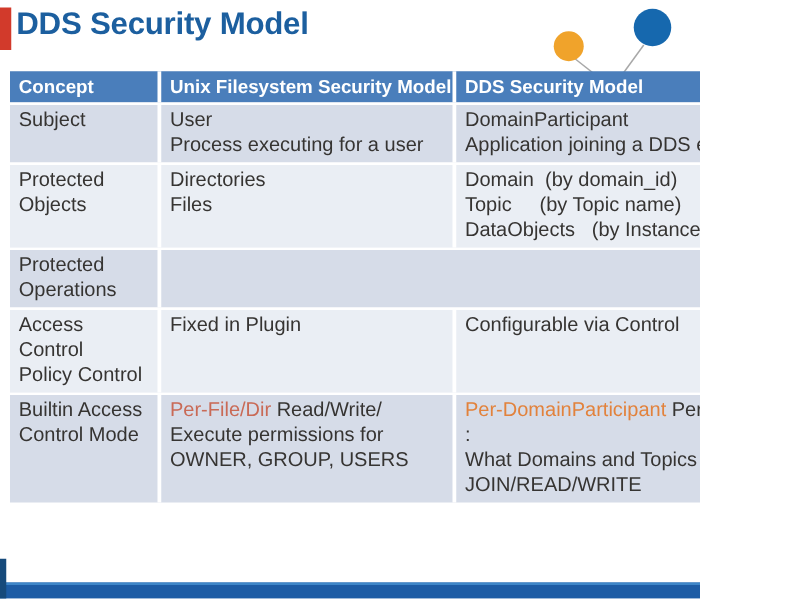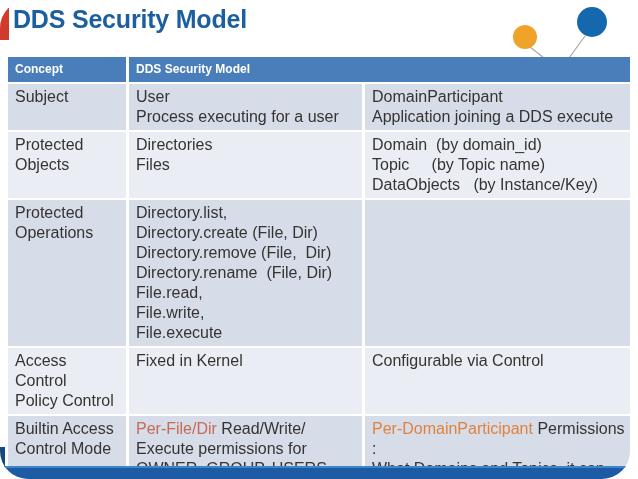--- a/index.html
+++ b/index.html
@@ -3,42 +3,42 @@
 <meta charset="utf-8">
 <style>
   :root{
     --title_blue:#1C5F9F; --header_bg:#4A7EBB; --band_dark:#D6DCE8; --band_light:#EAEEF4;
     --accent_red_bar:#D23A2B; --bottom_bar:#1D5CA5; --bottom_bar_edge:#3E86C8; --bottom_strip:#164A7B;
     --pin_orange:#F0A32B; --pin_blue:#1668AE; --pin_line:#A8A8A8; --text_dark:#363432;
     --coral:#C96A56; --orange:#E2823C;
   }
   html,body{margin:0;padding:0;background:#ffffff;}
   .slide{
-    position:relative; width:630px; height:479px; background:#ffffff; overflow:hidden;
-    font-family:"Liberation Sans","DejaVu Sans",sans-serif; color:var(--text_dark);border-radius:28px;
+    position:relative; width:560px; height:479px; background:#ffffff; overflow:hidden;
+    font-family:"Liberation Sans","DejaVu Sans",sans-serif; color:var(--text_dark);
   }
   .red-bar{position:absolute; left:0; top:6px; width:9px; height:34px; background:var(--accent_red_bar);}
   .title{
     position:absolute; left:13px; top:5px; font-size:25px; font-weight:600;
     color:var(--title_blue); letter-spacing:-0.2px;
   }
   .pins{position:absolute; top:0; right:0; width:160px; height:58px;}
   .table{position:absolute; left:8px; top:57px; width:626px;}
   .trow{display:flex; border-top:2px solid #ffffff; align-items:stretch;}
   .trow.header-row{border-top:none; background:var(--header_bg); color:#ffffff;}
   .band-a{background:var(--band_dark);}
   .band-b{background:var(--band_light);}
   .cell{
     box-sizing:border-box; padding:3px 7px; font-size:16px; line-height:20px;
     white-space:pre-wrap; overflow:hidden;
   }
   .c1{width:121px; border-right:3px solid #ffffff;}
   .c2{width:236px; border-right:3px solid #ffffff;}
   .c3{flex:1;}
-  .hcell{font-size:12px; font-weight:bold; padding:5px 7px; line-height:15px; white-space:nowrap;}
+  .hcell{font-size:15px; font-weight:bold; padding:5px 7px; line-height:15px; white-space:nowrap;}
   .coral{color:var(--coral);}
   .orange{color:var(--orange);}
   .bottom-bar{
     position:absolute; left:0; right:0; bottom:0; height:11px;
     background:var(--bottom_bar); border-top:2px solid var(--bottom_bar_edge);
   }
   .bottom-strip{position:absolute; left:0; bottom:0; width:5px; height:32px; background:var(--bottom_strip); z-index:2;}
 </style>
 </head>
 <body>
@@ -52,20 +52,21 @@
   <svg class="pins" viewBox="0 0 160 58">
     <line x1="60" y1="47" x2="74" y2="58" stroke="#A8A8A8" stroke-width="1.2"></line>
     <line x1="115" y1="36" x2="99" y2="58" stroke="#A8A8A8" stroke-width="1.2"></line>
     <circle cx="55" cy="37" r="12" fill="#F0A32B"></circle>
     <circle cx="122" cy="22" r="15" fill="#1668AE"></circle>
   </svg>
 
   <div class="table">
     <div class="trow header-row">
         <div class="cell hcell c1">Concept</div>
+        <div class="cell hcell c2">Unix Filesystem Security Model</div>
         <div class="cell hcell c3">DDS Security Model</div>
       </div>
     <div>
         <div class="trow band-a">
           <div class="cell c1"><span>Subject</span></div>
           <div class="cell c2"><span>User
 Process executing for a user</span></div>
           <div class="cell c3"><span>DomainParticipant
 Application joining a DDS execute</span></div>
         </div>
@@ -74,32 +75,25 @@
 Objects</span></div>
           <div class="cell c2"><span>Directories
 Files</span></div>
           <div class="cell c3"><span>Domain  (by domain_id)
 Topic     (by Topic name)
 DataObjects   (by Instance/Key)</span></div>
         </div>
         <div class="trow band-a">
           <div class="cell c1"><span>Protected
 Operations</span></div>
-          <div class="cell c2"><span>Directory.list,
-Directory.create (File, Dir)
-Directory.remove (File,  Dir)
-Directory.rename  (File, Dir)
-File.read,
-File.write,
-File.execute</span></div>
         </div>
         <div class="trow band-b">
           <div class="cell c1"><span>Access Control
 Policy Control</span></div>
-          <div class="cell c2"><span>Fixed in Kernel</span></div>
+          <div class="cell c2"><span>Fixed in Plugin</span></div>
           <div class="cell c3"><span>Configurable via Control</span></div>
         </div>
         <div class="trow band-a">
           <div class="cell c1"><span>Builtin Access
 Control Mode</span></div>
           <div class="cell c2"><span class="coral">Per-File/Dir </span><span>Read/Write/
 Execute permissions for
 OWNER, GROUP, USERS</span></div>
           <div class="cell c3"><span class="orange">Per-DomainParticipant </span><span>Permissions :
 What Domains and Topics  it can

